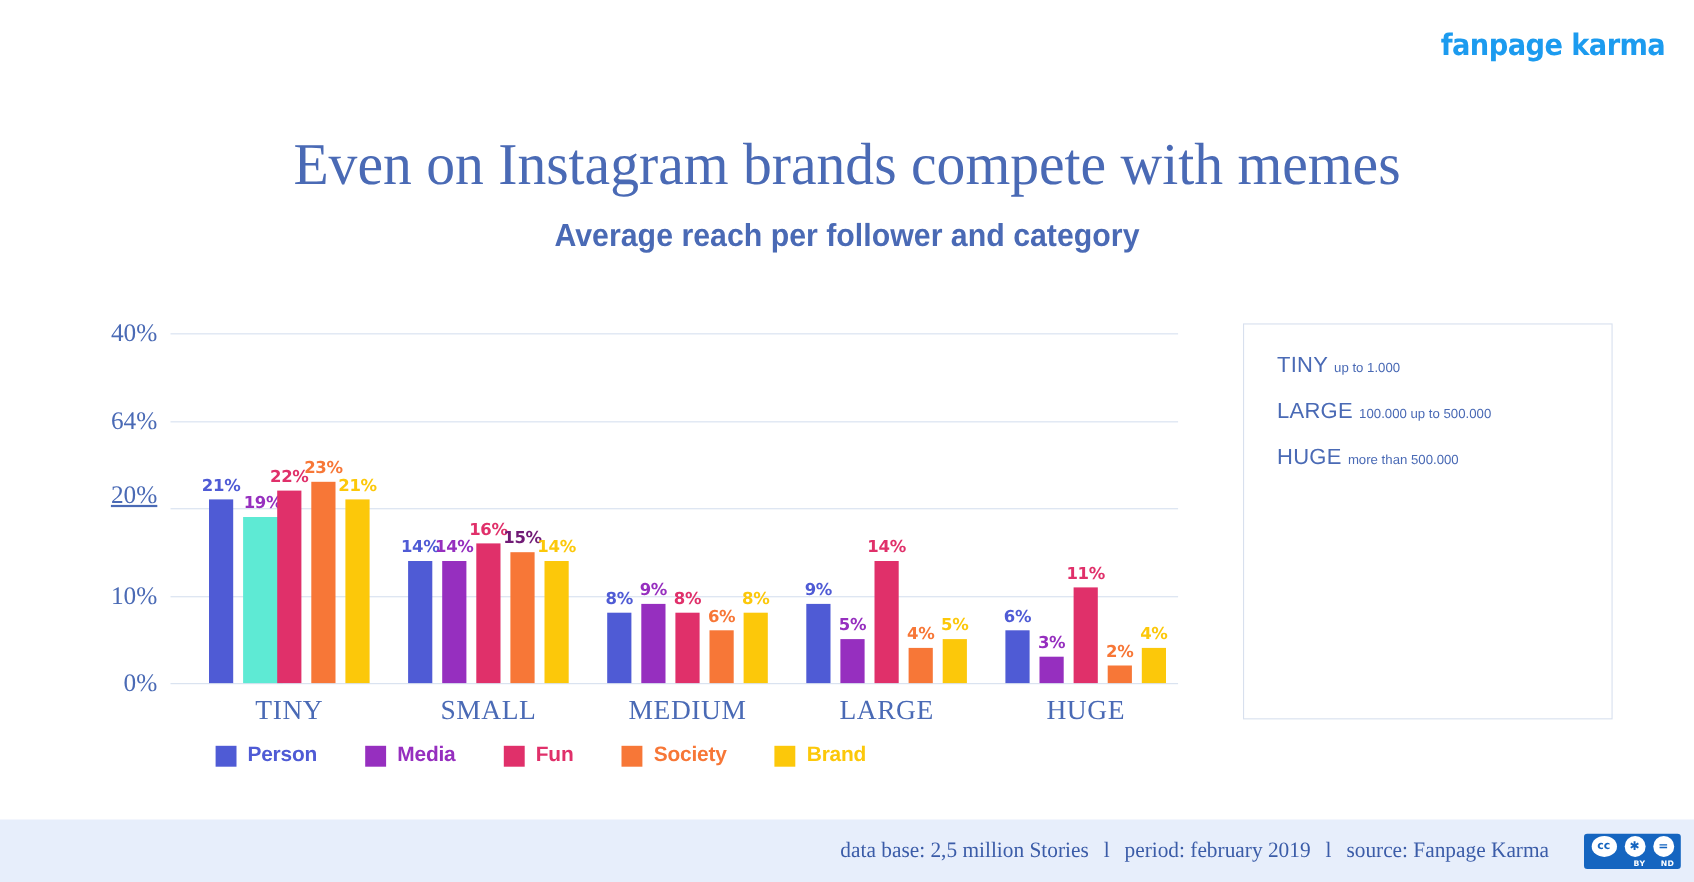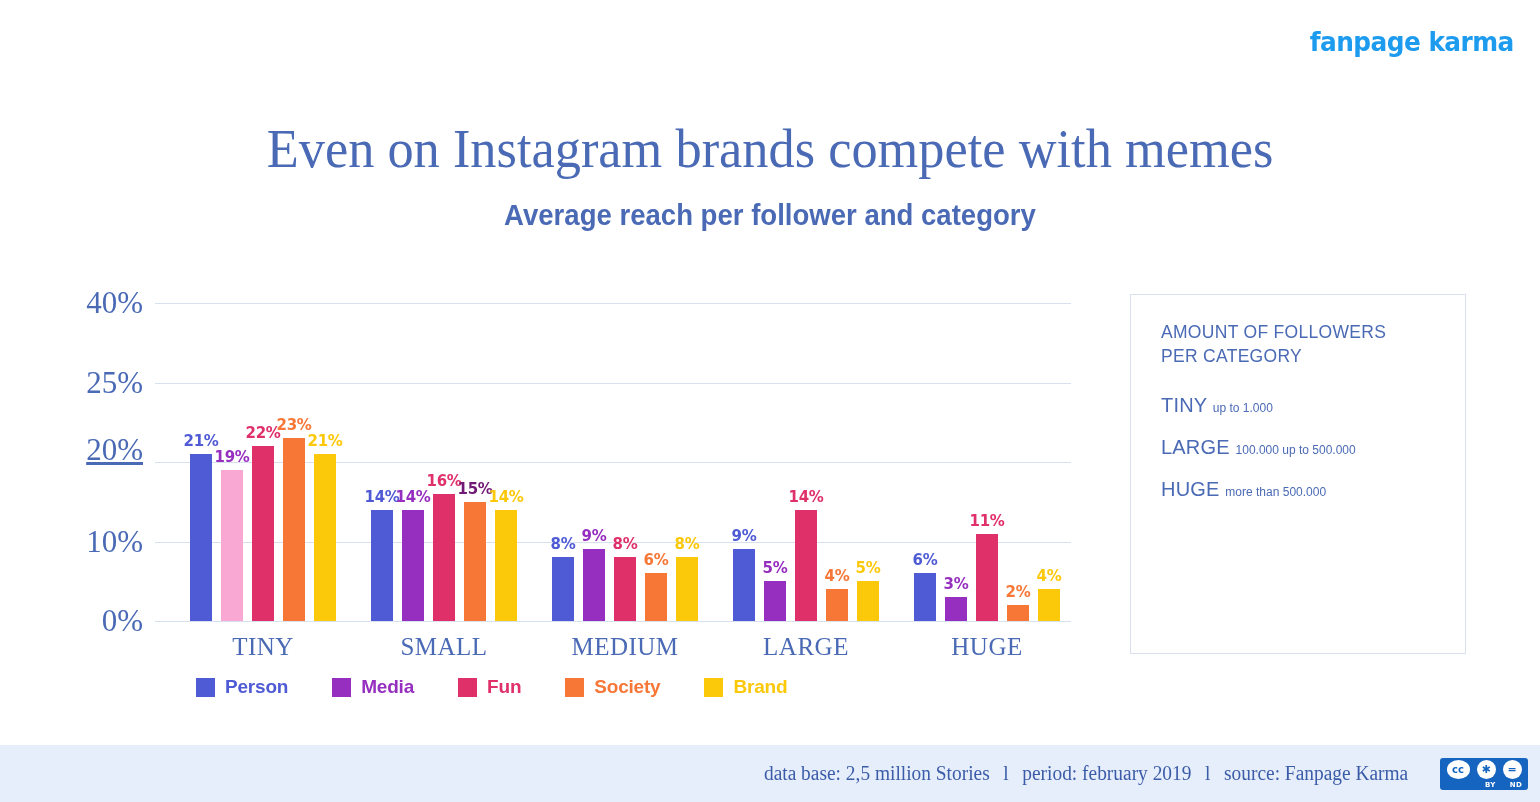--- a/index.html
+++ b/index.html
@@ -83,21 +83,21 @@
     width: 916px;
     height: 1px;
     background: #d6e0ef;
   }
   .ytick-label {
     position: absolute;
     left: -70px;
     width: 58px;
     text-align: right;
     font-family: "Liberation Serif", serif;
-    font-size: 31px;
+    font-size: 23px;
     color: #4a6ab5;
     transform: translateY(-50%);
     white-space: nowrap;
   }
 
   
   .bar-group {
     position: absolute;
     bottom: 0;
     height: 318px;
@@ -286,29 +286,29 @@
         <div class="gridline" style="top: 318px;"></div>
         <div class="gridline" style="top: 238.5px;"></div>
         <div class="gridline" style="top: 159px;"></div>
         <div class="gridline" style="top: 79.5px;"></div>
         <div class="gridline" style="top: 0px;"></div>
       </div>
     <div id="ytick-labels">
         <div class="ytick-label" style="top: 318px;">0%</div>
         <div class="ytick-label" style="top: 238.5px;">10%</div>
         <div class="ytick-label" style="top: 147px; text-decoration: underline;">20%</div>
-        <div class="ytick-label" style="top: 79.5px;">25%</div>
+        <div class="ytick-label" style="top: 79.5px;">64%</div>
         <div class="ytick-label" style="top: 0px;">40%</div>
       </div>
     <div id="bar-groups">
         <div class="bar-group" style="left: 35px; width: 146px;">
           <div class="bar" style="left: 0px; height: 166.95px; background: rgb(79, 91, 213);">
             <div class="bar-value" style="color: rgb(79, 91, 213);">21%</div>
           </div>
-          <div class="bar" style="left: 31px; height: 151.05px; background: #f9a8d4;">
+          <div class="bar" style="left: 31px; height: 151.05px; background: #5eead4; padding-left: 14px;">
             <div class="bar-value" style="color: rgb(150, 47, 191);">19%</div>
           </div>
           <div class="bar" style="left: 62px; height: 174.9px; background: rgb(224, 48, 106);">
             <div class="bar-value" style="color: rgb(224, 48, 106); margin-top: 35px;">22%</div>
           </div>
           <div class="bar" style="left: 93px; height: 182.85px; background: rgb(247, 119, 55);">
             <div class="bar-value" style="color: rgb(247, 119, 55);">23%</div>
           </div>
           <div class="bar" style="left: 124px; height: 166.95px; background: rgb(252, 200, 10);">
             <div class="bar-value" style="color: rgb(252, 200, 10);">21%</div>
@@ -408,22 +408,20 @@
       <span class="legend-swatch" style="background: rgb(247, 119, 55);"></span>
       <span class="legend-label" style="color: rgb(247, 119, 55);">Society</span>
     </div>
     <div class="legend-item">
       <span class="legend-swatch" style="background: rgb(252, 200, 10);"></span>
       <span class="legend-label" style="color: rgb(252, 200, 10);">Brand</span>
     </div>
   </div>
 
 <div id="info-panel">
-  <div id="info-panel-heading">AMOUNT OF FOLLOWERS
-PER CATEGORY</div>
   <div id="info-panel-rows">
       <div class="info-row"><span class="cat">TINY </span><span class="rng">up to 1.000</span></div>
       <div class="info-row"><span class="cat">LARGE </span><span class="rng">100.000 up to 500.000</span></div>
       <div class="info-row"><span class="cat">HUGE </span><span class="rng">more than 500.000</span></div>
     </div>
 </div>
 
 <div id="footer">
   <div id="footer-text">
     <span>data base: 2,5 million Stories</span>

